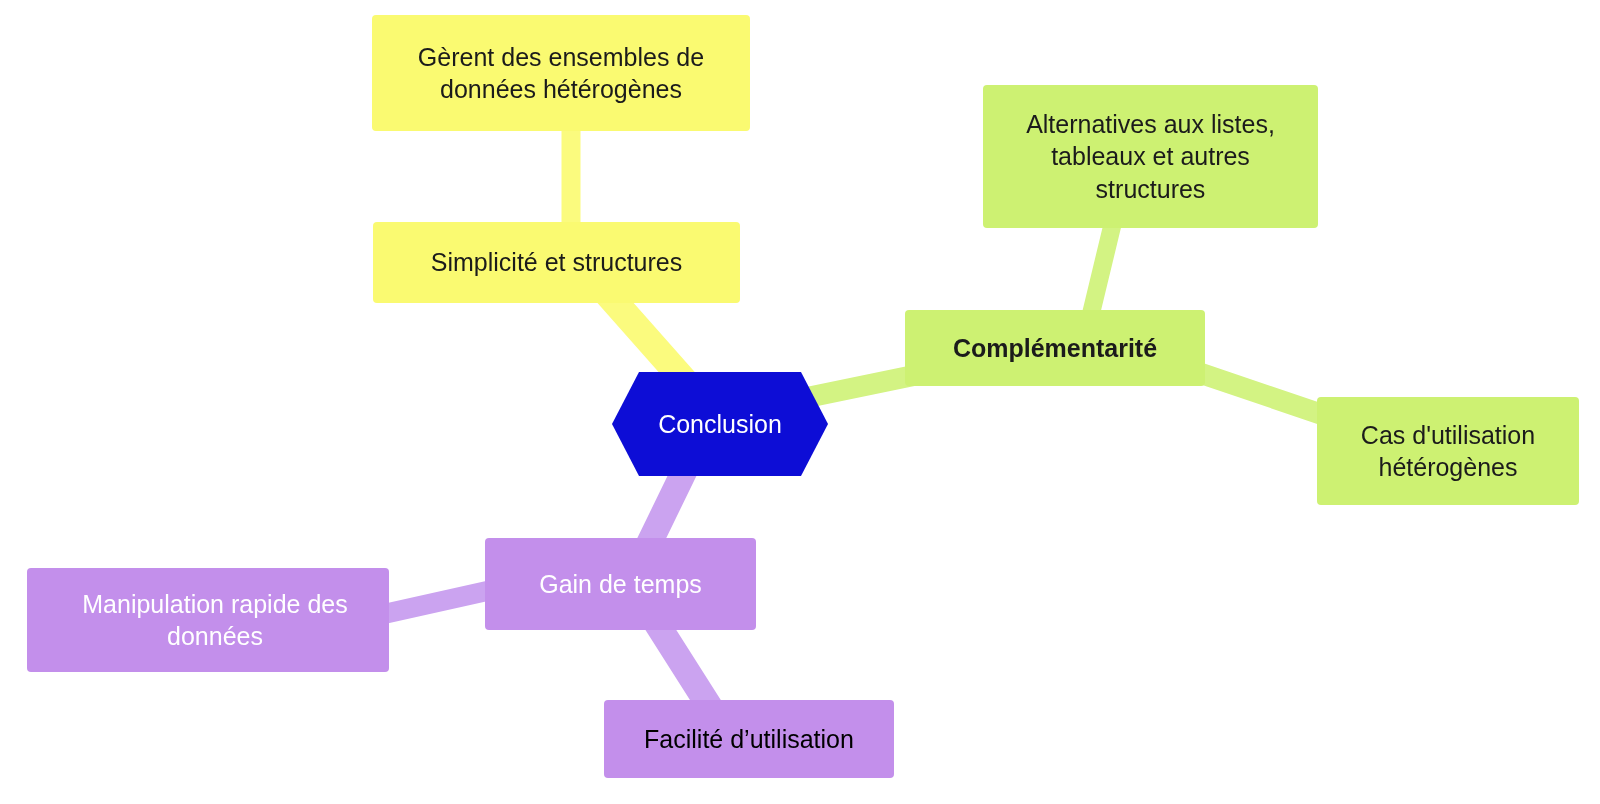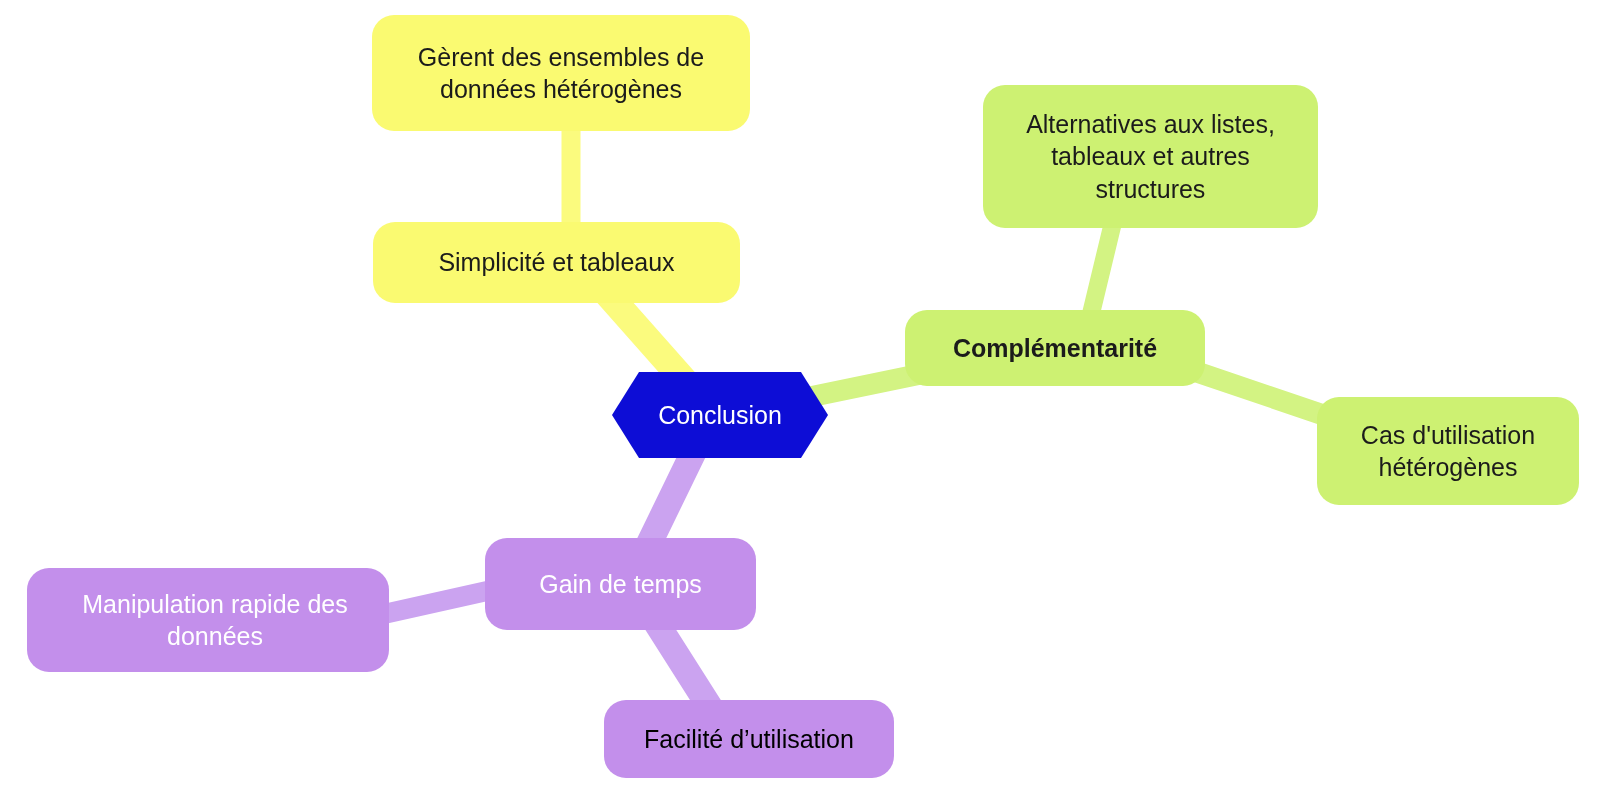--- a/index.html
+++ b/index.html
@@ -20,38 +20,38 @@
     left: 0; top: 0;
     width: 1600px;
     height: 804px;
   }
   .node {
     position: absolute;
     display: flex;
     align-items: center;
     justify-content: center;
     text-align: center;
-    border-radius: 22px;
+    border-radius: 4px;
     font-size: 25px;
     line-height: 1.3;
     padding: 0 18px;
     box-sizing: border-box;
     font-weight: 400;
   }
   
   #node-gerent          { left: 372px;  top: 15px;  width: 378px; height: 116px; }
   #node-simplicite      { left: 373px;  top: 222px; width: 367px; height: 81px;  }
   #node-alternatives    { left: 983px;  top: 85px;  width: 335px; height: 143px; }
   #node-complementarite { left: 905px;  top: 310px; width: 300px; height: 76px; font-weight: bold;  }
   #node-cas             { left: 1317px; top: 397px; width: 262px; height: 108px; }
   #node-gain            { left: 485px;  top: 538px; width: 271px; height: 92px; text-align: right;  }
   #node-manipulation    { left: 27px;   top: 568px; width: 362px; height: 104px; }
   #node-facilite        { left: 565px;  top: 700px; width: 290px; height: 78px;  }
   #node-conclusion {
-    left: 612px; top: 372px; width: 216px; height: 86px;
+    left: 612px; top: 372px; width: 216px; height: 104px;
     border-radius: 0;
     clip-path: polygon(12.5% 0, 87.5% 0, 100% 50%, 87.5% 100%, 12.5% 100%, 0 50%);
   }
 </style>
 </head>
 <body>
 
 <div class="canvas">
 
   <svg class="edges" viewBox="0 0 1600 804">
@@ -63,21 +63,21 @@
     <line x1="1116" y1="210" x2="1089" y2="322" stroke-width="18" stroke-linecap="round" stroke="#D3F383"></line>
     <line x1="1185" y1="368" x2="1350" y2="424" stroke-width="21" stroke-linecap="round" stroke="#D3F383"></line>
 
     <line x1="697" y1="445" x2="645" y2="552" stroke-width="26" stroke-linecap="round" stroke="#CBA3F0"></line>
     <line x1="505" y1="587" x2="375" y2="616" stroke-width="20" stroke-linecap="round" stroke="#CBA3F0"></line>
     <line x1="645" y1="605" x2="713" y2="712" stroke-width="26" stroke-linecap="round" stroke="#CBA3F0"></line>
   </svg>
 
   <div class="node" id="node-gerent" style="background: rgb(250, 250, 113); color: rgb(27, 27, 27);">Gèrent des ensembles de données hétérogènes</div>
 
-  <div class="node" id="node-simplicite" style="background: rgb(250, 250, 113); color: rgb(27, 27, 27);">Simplicité et tableaux</div>
+  <div class="node" id="node-simplicite" style="background: rgb(250, 250, 113); color: rgb(27, 27, 27);">Simplicité et structures</div>
 
   <div class="node" id="node-alternatives" style="background: rgb(205, 241, 114); color: rgb(27, 27, 27);">Alternatives aux listes, tableaux et autres structures</div>
 
   <div class="node" id="node-complementarite" style="background: rgb(205, 241, 114); color: rgb(27, 27, 27);">Complémentarité</div>
 
   <div class="node" id="node-cas" style="background: rgb(205, 241, 114); color: rgb(27, 27, 27);">Cas d'utilisation hétérogènes</div>
 
   <div class="node" id="node-gain" style="background: rgb(195, 143, 235); color: rgb(255, 255, 255);">Gain de temps</div>
 
   <div class="node" id="node-manipulation" style="background: rgb(195, 143, 235); color: rgb(255, 255, 255); padding-left: 32px;">Manipulation rapide des données</div>

